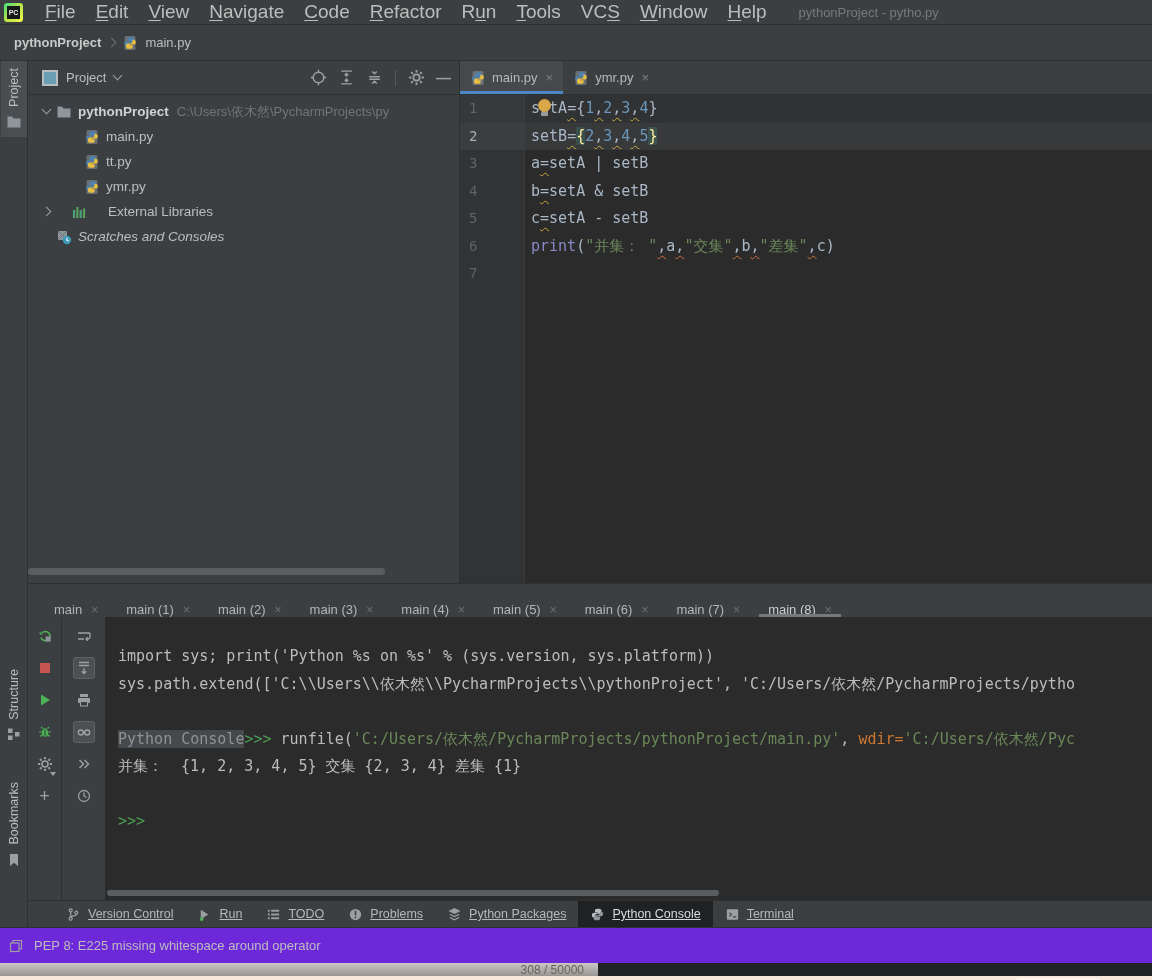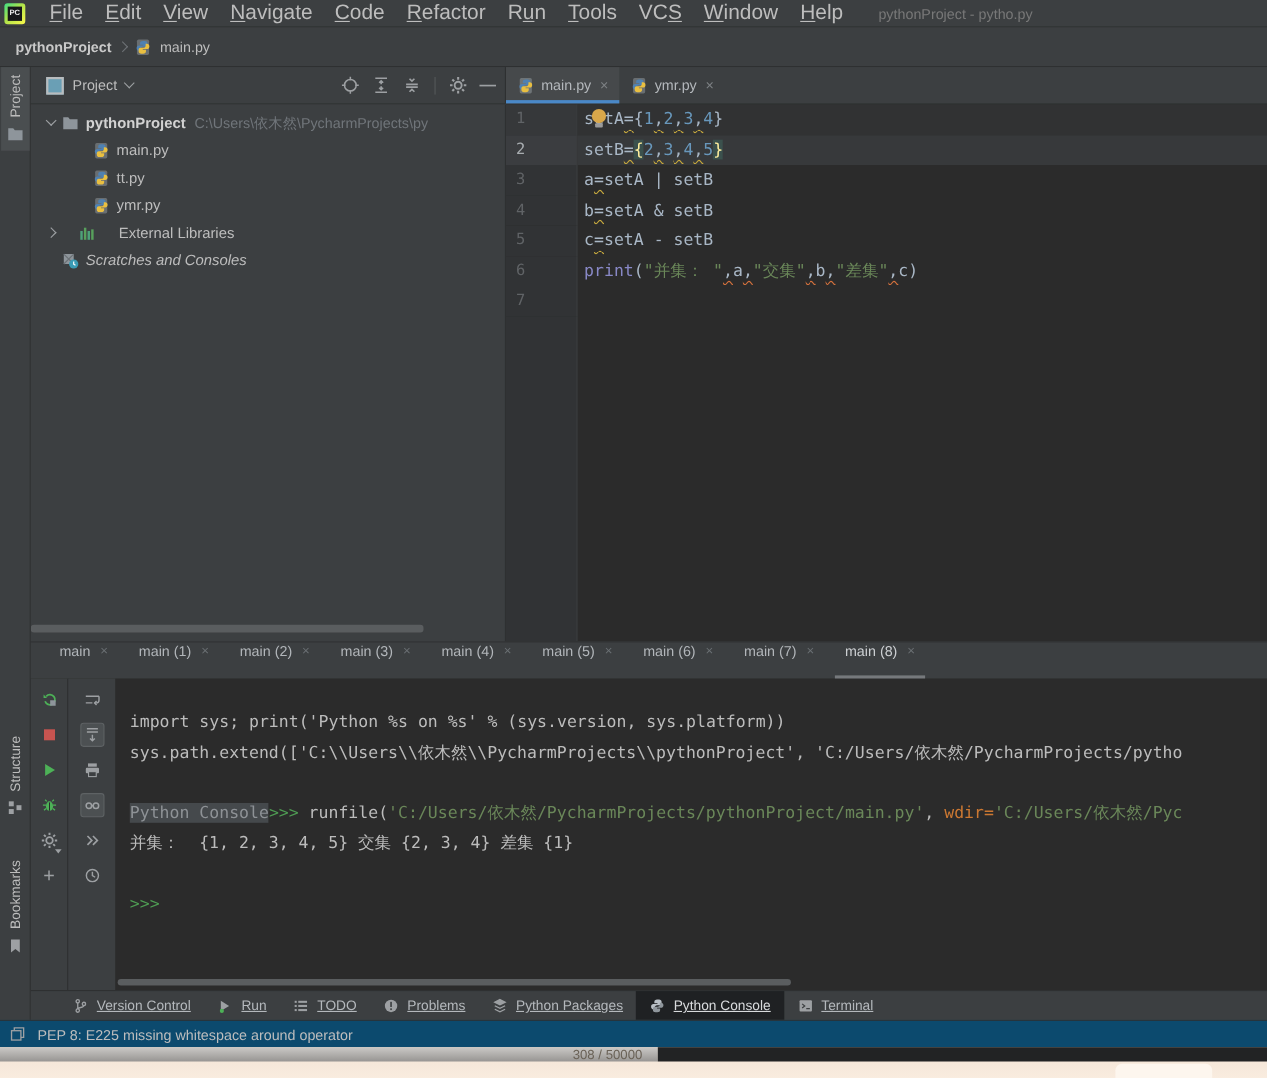--- a/index.html
+++ b/index.html
@@ -96,21 +96,21 @@
   .tk-wo { text-decoration:underline; text-decoration-style:wavy; text-decoration-color:#d5713c;
            text-underline-offset:4px; text-decoration-thickness:1px; }
   .tk-br { background:#3b514d; color:#ffef9e; }
   .bulb { position:absolute; left:13px; top:4px; width:13px; z-index:2; }
   .bulb::before { content:""; display:block; width:13px; height:13px; border-radius:50%; background:#d9a74a; }
   .bulb::after { content:""; display:block; width:7px; height:4px; margin:0 auto; background:#9a9a9a; border-radius:1px; }
 
   
   .console-tabbar { height:34px; background:#3c3f41; display:flex; align-items:stretch;
                     padding-left:12px; border-top:1px solid #2e3031; }
-  .ctab { display:flex; align-items:flex-start; gap:9px; padding:0 14px; color:#b2b6ba; font-size:13px;
+  .ctab { display:flex; align-items:flex-end; gap:9px; padding:0 14px; color:#b2b6ba; font-size:13px;
           position:relative; white-space:nowrap; }
   .ctab .close { color:#6b7074; font-size:12px; }
   .ctab.active { color:#cccfd2; }
   .ctab.active::after { content:""; position:absolute; left:5px; right:5px; bottom:0; height:3px; background:#76797c; }
 
   
   .console-row { height:283px; display:flex; background:#2b2b2b; }
   .ctool { flex-shrink:0; display:flex; flex-direction:column; align-items:center; padding-top:8px;
            gap:10px; background:#3c3f41; }
   .ctool1 { width:34px; border-right:1px solid #2e3031; }
@@ -132,21 +132,21 @@
 
   
   .bottom-toolbar { height:27px; background:#3c3f41; border-top:1px solid #2e3031;
                     display:flex; align-items:stretch; padding-left:26px; }
   .bitem { display:flex; align-items:center; gap:7px; padding:0 12px; color:#b4b8bc; font-size:12.5px;
            white-space:nowrap;text-decoration:underline; }
   .bitem.active { background:#1f2123; color:#d8dadc; }
   .bitem-icon { width:15px; height:15px; }
 
   
-  .statusbar { height:25px; background:#0c4a6e; border-top:1px solid #2e3031; display:flex;
+  .statusbar { height:36px; background:#6d28d9; border-top:1px solid #2e3031; display:flex;
                align-items:center; padding-left:8px; gap:10px; color:#bdbdbd; font-size:13px; }
   .sb-icon { width:16px; height:16px; }
 
   
   .external { height:28px; position:relative; background:linear-gradient(180deg,#f2e3d4,#f9ecdf); }
   .progress { position:absolute; top:0; left:0; height:13px; width:598px;
               background:linear-gradient(180deg,#cbc9c6,#979593); display:flex; align-items:center;
               justify-content:flex-end; padding-right:14px; color:#6a6257; font-size:12px; }
   .progress-dark { position:absolute; top:0; left:598px; right:0; height:13px; background:#222324; }
   .white-card { position:absolute; right:50px; top:15px; width:88px; height:22px; border-radius:6px;

